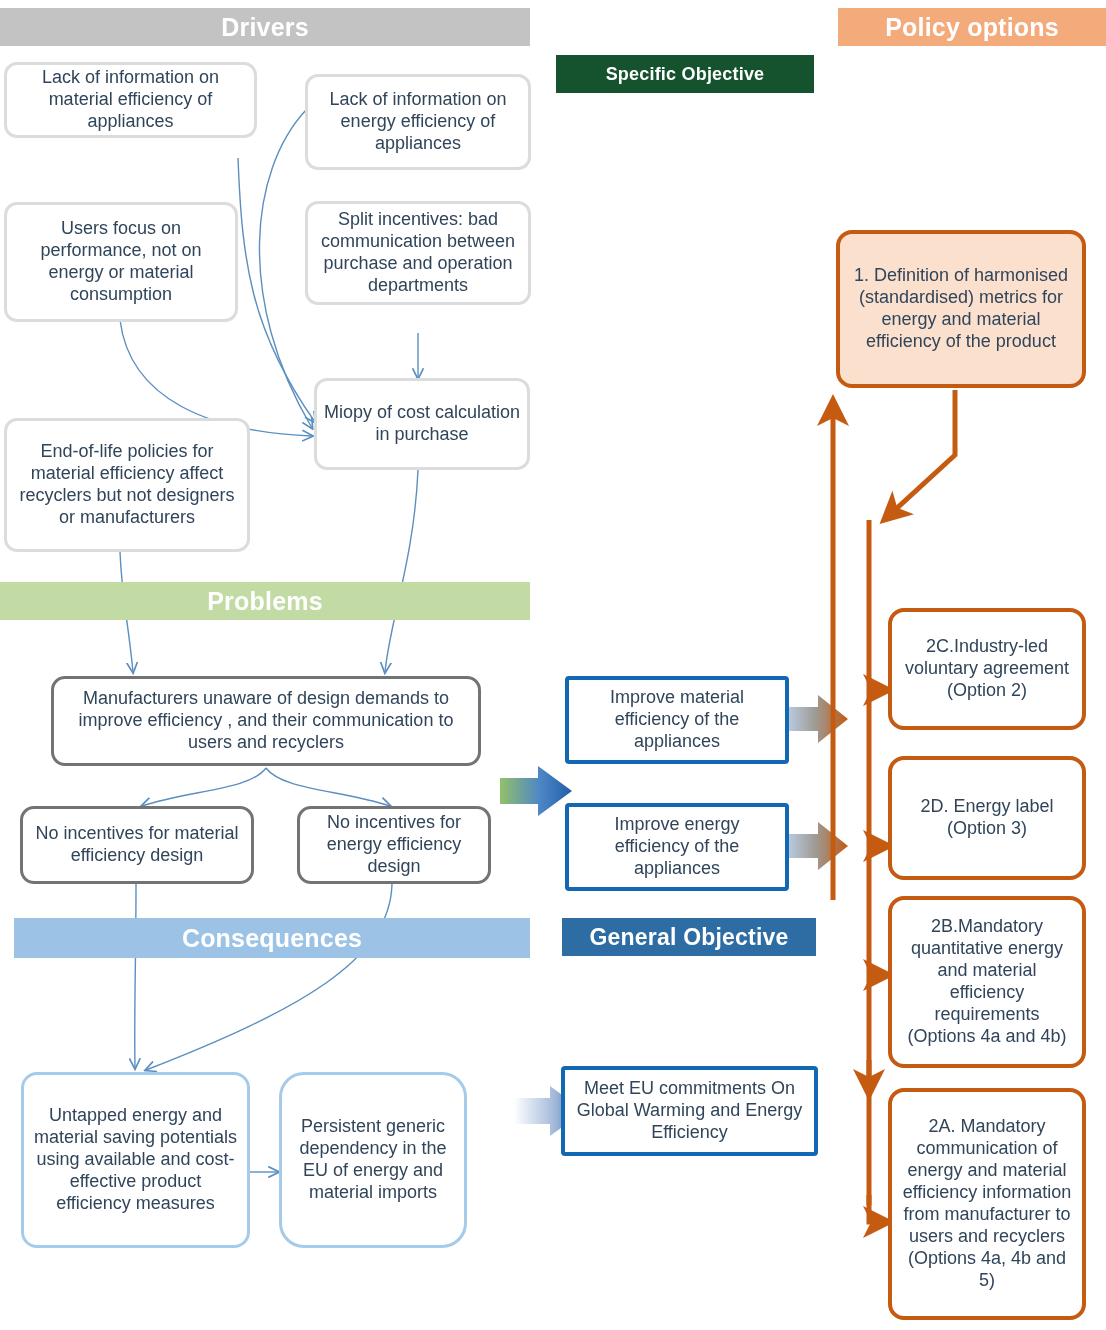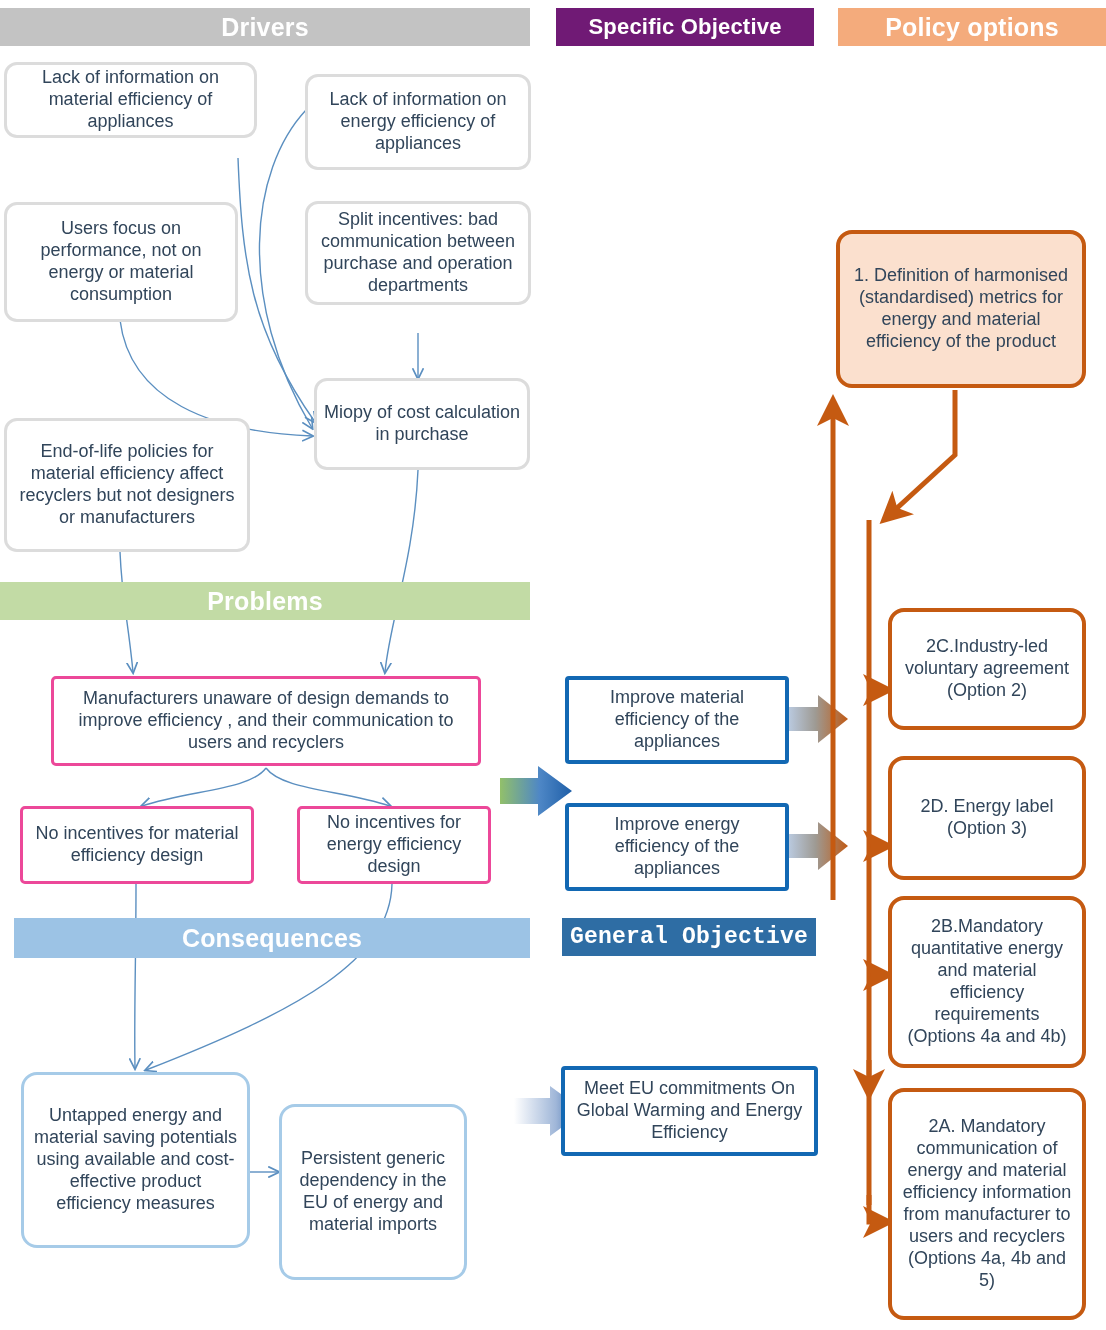--- a/index.html
+++ b/index.html
@@ -15,39 +15,39 @@
 
   .hdr{
     position:absolute;
     display:flex;align-items:center;justify-content:center;
     color:#ffffff;font-weight:bold;letter-spacing:.2px;
     box-sizing:border-box;
   }
   .hdr-drivers{background:#c3c3c3;font-size:25px;}
   .hdr-problems{background:#c2dba5;font-size:25px;}
   .hdr-consequences{background:#9cc3e5;font-size:25px;}
-  .hdr-spec{background:#701a75;font-size:22px;}
+  .hdr-spec{background:#14532d;font-size:18px;margin-top:47px;}
   .hdr-gen{background:#2e6da4;font-size:23px;}
   .hdr-policy{background:#f4ab7c;font-size:25px;}
 
   .box{
     position:absolute;box-sizing:border-box;
     display:flex;align-items:center;justify-content:center;
     text-align:center;
     color:#31455a;
     background:#ffffff;
     line-height:1.22;
   }
   .box span{display:block;padding:0 6px;}
 
   .b-driver{
     border:3px solid #dcdcdc;border-radius:13px;font-size:18px;
   }
   .b-problem{
-    border:3px solid #ec4899;border-radius:5px;font-size:18px;
+    border:3px solid #737373;border-radius:14px;font-size:18px;
   }
   .b-cons{
     border:3px solid #a6cbe8;border-radius:16px;font-size:18px;
   }
   .b-obj{
     border:4px solid #1268b3;border-radius:4px;font-size:18px;
   }
   .b-policy{
     border:4px solid #c55a11;border-radius:16px;font-size:18px;
   }
@@ -146,21 +146,21 @@
   </div>
 
   <div class="hdr hdr-consequences" style="left:14px;top:918px;width:516px;height:40px;">
     <span>Consequences</span>
   </div>
 
   <div class="hdr hdr-spec" style="left:556px;top:8px;width:258px;height:38px;">
     <span>Specific Objective</span>
   </div>
 
-  <div class="hdr hdr-gen" style="left:562px;top:918px;width:254px;height:38px;font-family:Liberation Mono, monospace;">
+  <div class="hdr hdr-gen" style="left:562px;top:918px;width:254px;height:38px;">
     <span>General  Objective</span>
   </div>
 
   <div class="hdr hdr-policy" style="left:838px;top:8px;width:268px;height:38px;">
     <span>Policy options</span>
   </div>
 
   <div class="box b-driver" style="left:4px;top:62px;width:253px;height:76px;">
     <span>Lack of information on material efficiency of appliances</span>
   </div>
@@ -194,21 +194,21 @@
   </div>
 
   <div class="box b-problem" style="left:297px;top:806px;width:194px;height:78px;">
     <span>No incentives for energy efficiency design</span>
   </div>
 
   <div class="box b-cons" style="left:21px;top:1072px;width:229px;height:176px;">
     <span>Untapped energy and material  saving potentials using available and cost-effective product efficiency measures</span>
   </div>
 
-  <div class="box b-cons" style="left:279px;top:1104px;width:188px;height:176px;">
+  <div class="box b-cons" style="left:279px;top:1072px;width:188px;height:176px;border-radius:25px;">
     <span>Persistent generic dependency in the EU of energy and material imports</span>
   </div>
 
   <div class="box b-obj" style="left:565px;top:676px;width:224px;height:88px;">
     <span>Improve material efficiency of the appliances</span>
   </div>
 
   <div class="box b-obj" style="left:565px;top:803px;width:224px;height:88px;">
     <span>Improve energy efficiency of the appliances</span>
   </div>

